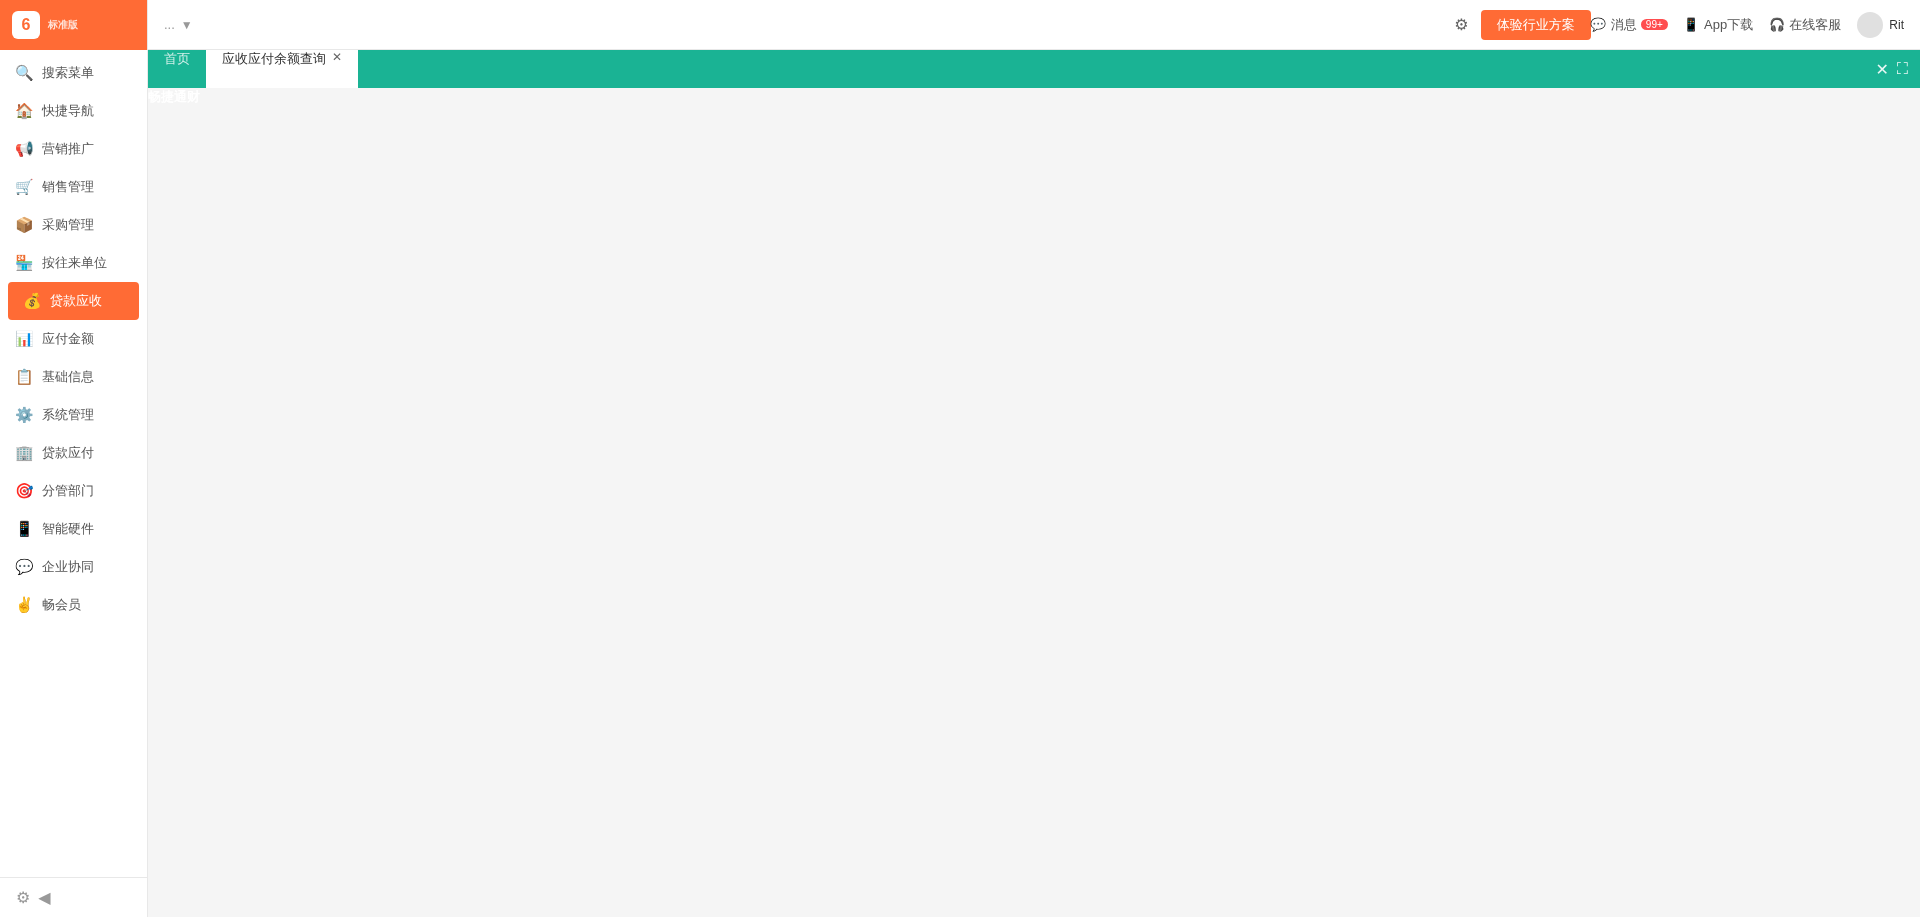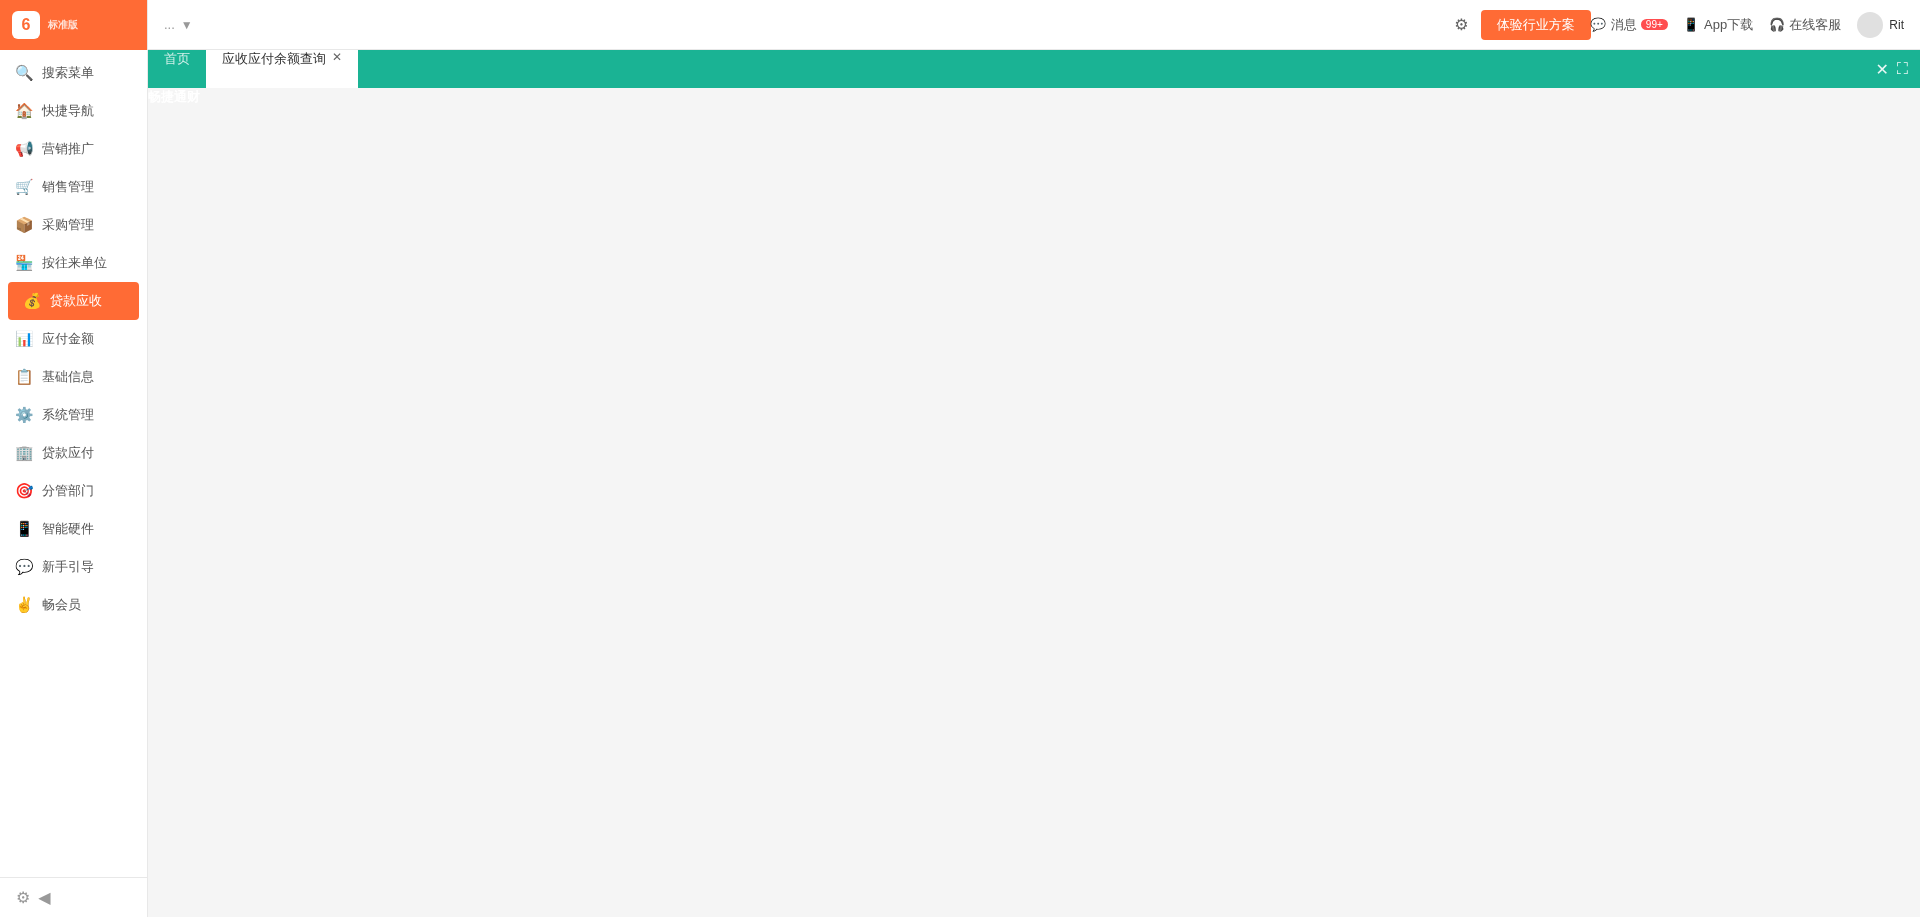--- a/index.html
+++ b/index.html
@@ -206,21 +206,21 @@
     <div class="sidebar-item">
       <span class="sidebar-icon">🎯</span>
       <span class="sidebar-label">分管部门</span>
     </div>
     <div class="sidebar-item">
       <span class="sidebar-icon">📱</span>
       <span class="sidebar-label">智能硬件</span>
     </div>
     <div class="sidebar-item">
       <span class="sidebar-icon">💬</span>
-      <span class="sidebar-label">新手引导</span>
+      <span class="sidebar-label">企业协同</span>
     </div>
     <div class="sidebar-item">
       <span class="sidebar-icon">✌️</span>
       <span class="sidebar-label">畅会员</span>
     </div>
   </nav>
   <div class="sidebar-footer">
     <span class="sidebar-footer-btn">⚙</span>
     <span class="sidebar-footer-btn">◀</span>
   </div>

